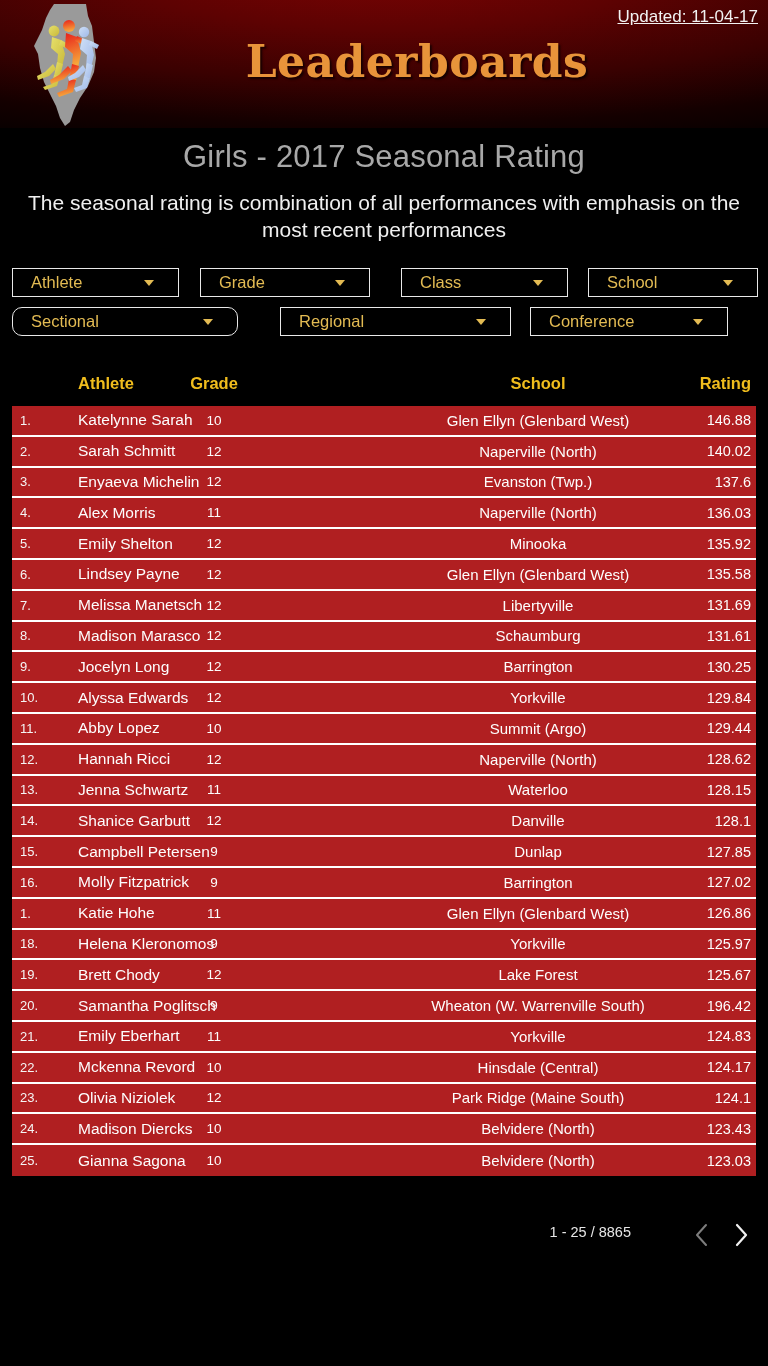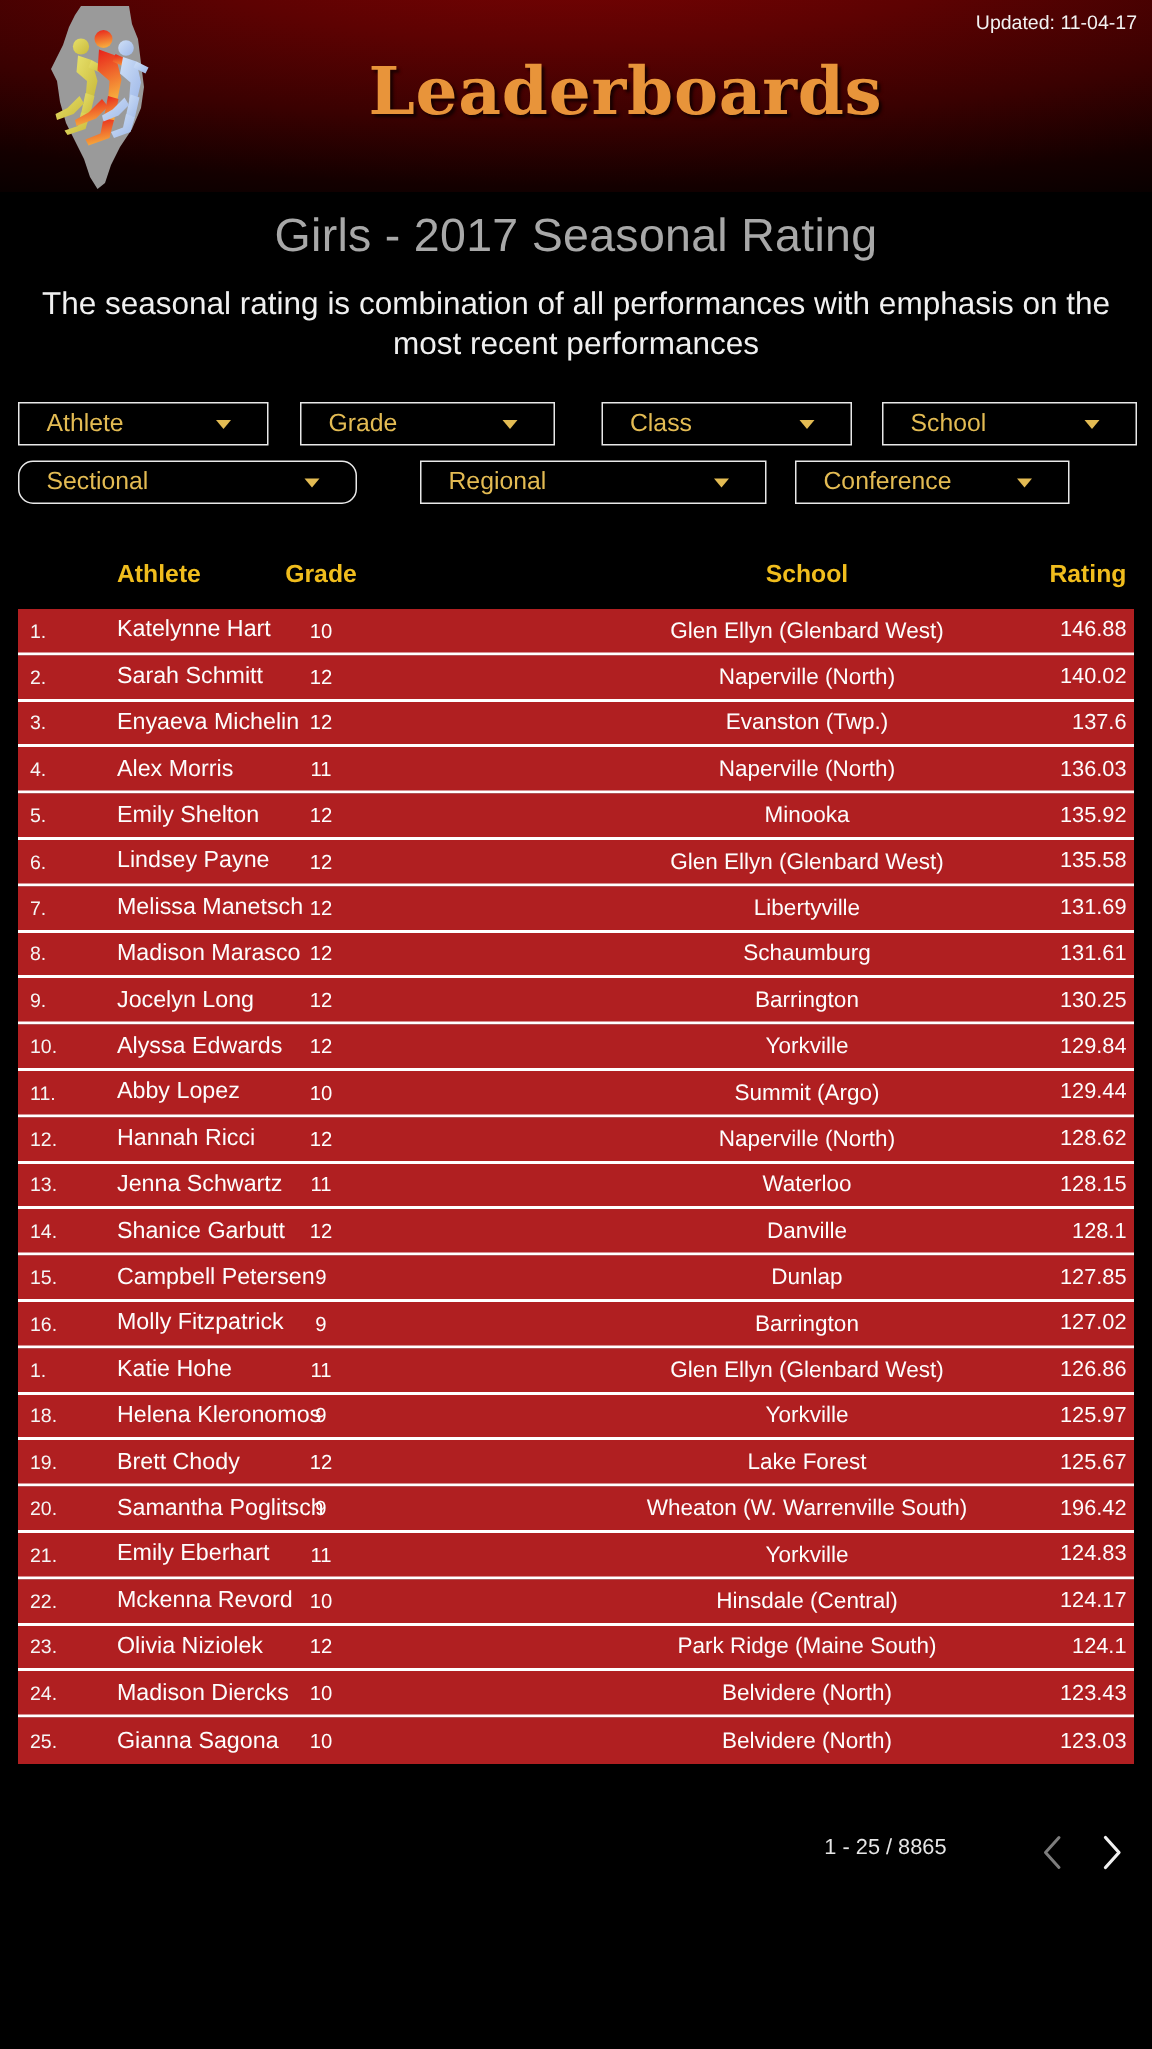--- a/index.html
+++ b/index.html
@@ -29,21 +29,21 @@
     font-family:"DejaVu Serif", serif;
     font-weight:bold;
     font-size:44px;
     letter-spacing:0.5px;
     color:#e8943a;
     text-shadow:2px 2px 2px rgba(0,0,0,.65);
     margin-left:33px;
   }
   .updated {
     position:absolute; right:10px; top:7px;
-    font-size:13px; color:#f2f2f2; white-space:nowrap;
+    font-size:17px; color:#f2f2f2; white-space:nowrap;text-decoration:underline;
   }
 
   
   .page-title {
     position:absolute; left:0; top:139px; width:768px;
     text-align:center;
     font-size:31px; font-weight:400; color:#a8a8a8;
     letter-spacing:.2px;
   }
   .page-sub {
@@ -76,21 +76,21 @@
   .filter .caret-pad { width:14px; flex:0 0 14px; }
 
   
   .f-athlete  { left:12px;  top:0;  width:167px; }
   .f-grade    { left:200px; top:0;  width:170px; }
   .f-class    { left:401px; top:0;  width:167px; }
   .f-school   { left:588px; top:0;  width:170px; }
   
   .f-sectional  { left:12px;  top:39px; width:226px;border-radius:10px; }
   .f-regional   { left:269px; top:39px; width:231px;margin-left:11px; }
-  .f-conference { left:530px; top:39px; width:183px;align-items:center; }
+  .f-conference { left:530px; top:39px; width:198px;align-items:center; }
 
   
   .lb-table { position:absolute; left:12px; top:374px; width:744px; }
 
   .lb-head {
     position:relative; height:26px;
     color:#f0bd1d; font-weight:bold; font-size:16.5px;
   }
   .lb-head .h-athlete { position:absolute; left:66px;  top:0; }
   .lb-head .h-grade   { position:absolute; left:0; top:0; width:404px; text-align:center; }
@@ -262,21 +262,21 @@
   <div class="lb-table">
     <div class="lb-head">
       <span class="h-athlete">Athlete</span>
       <span class="h-grade">Grade</span>
       <span class="h-school">School</span>
       <span class="h-rating">Rating</span>
     </div>
     <div class="lb-body" id="lb-body">
         <div class="lb-row">
           <span class="c-rank">1.</span>
-          <span class="c-name">Katelynne Hart</span>
+          <span class="c-name">Katelynne Sarah</span>
           <span class="c-grade">10</span>
           <span class="c-school">Glen Ellyn (Glenbard West)</span>
           <span class="c-rating">146.88</span>
         </div>
         <div class="lb-row">
           <span class="c-rank">2.</span>
           <span class="c-name">Sarah Schmitt</span>
           <span class="c-grade">12</span>
           <span class="c-school">Naperville (North)</span>
           <span class="c-rating">140.02</span>

